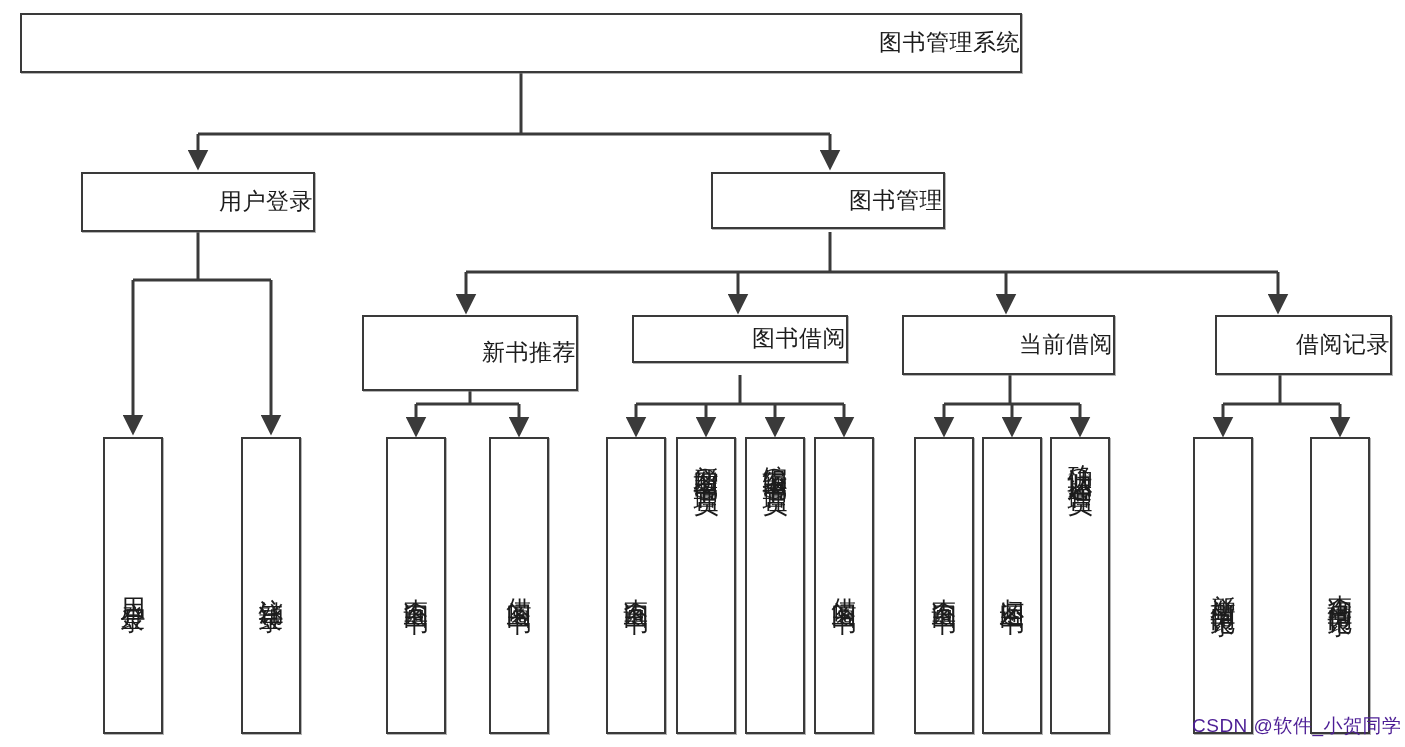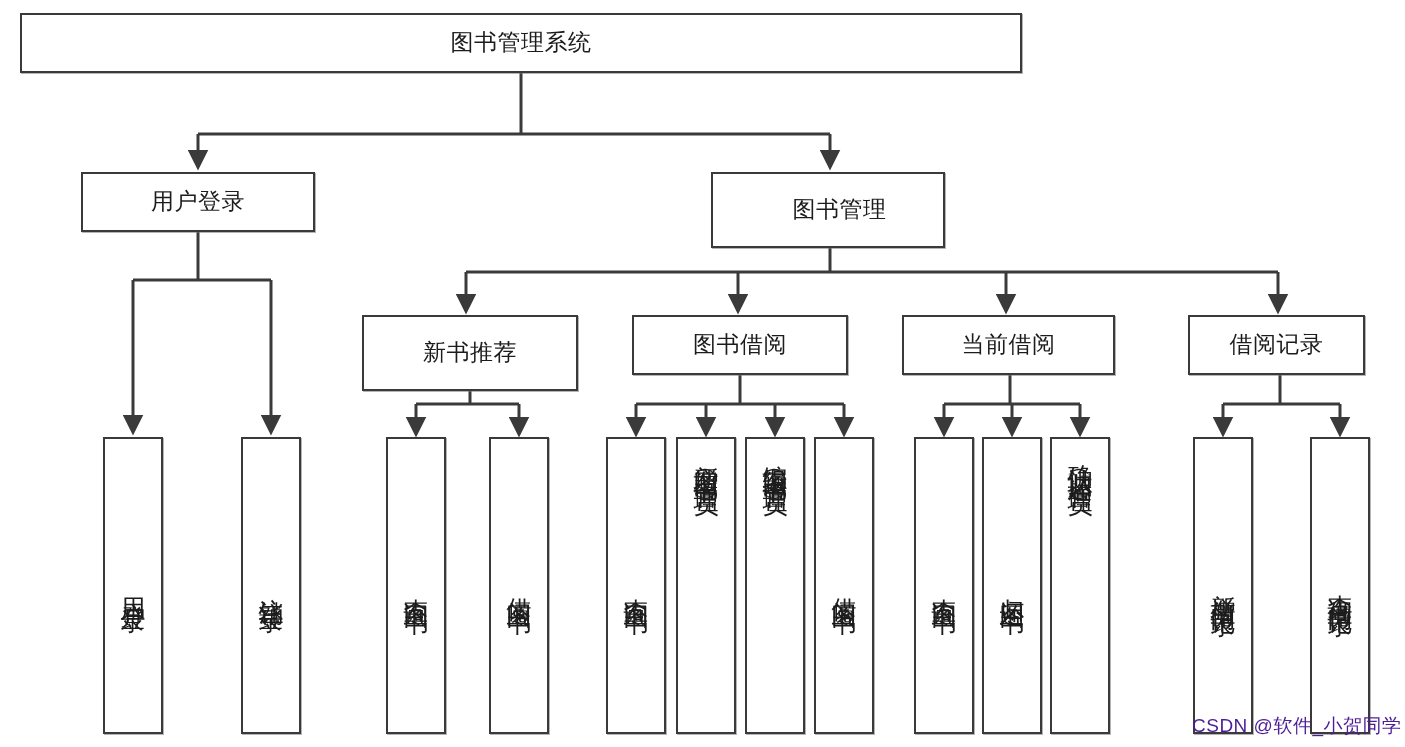--- a/index.html
+++ b/index.html
@@ -28,21 +28,21 @@
     height: 747px;
     pointer-events: none;
   }
   .node {
     position: absolute;
     box-sizing: border-box;
     border: 2px solid #3a3a3a;
     background: #ffffff;
     display: flex;
     align-items: center;
-    justify-content: center;
+    justify-content: flex-end;
     color: #1c1c1c;
     box-shadow: 1px 1px 0 rgba(120,120,120,0.55);
   }
   .node .label {
     display: block;
     text-align: center;
     line-height: 1.18;
     letter-spacing: 0.5px;
     white-space: pre;
   }
@@ -131,34 +131,34 @@
     </g>
   </svg>
 
   <div class="node horizontal" style="left:20px; top:13px; width:1002px; height:60px;">
     <span class="label">图书管理系统</span>
   </div>
 
   <div class="node horizontal" style="left:81px; top:172px; width:234px; height:60px;">
     <span class="label">用户登录</span>
   </div>
-  <div class="node horizontal" style="left:711px; top:172px; width:234px; height:76px;padding-left:23px;">
+  <div class="node horizontal" style="left:711px; top:172px; width:234px; height:57px;padding-left:23px;">
     <span class="label">图书管理</span>
   </div>
 
   <div class="node horizontal" style="left:362px; top:315px; width:216px; height:76px;">
     <span class="label">新书推荐</span>
   </div>
-  <div class="node horizontal" style="left:632px; top:315px; width:216px; height:60px;">
+  <div class="node horizontal" style="left:632px; top:315px; width:216px; height:48px;">
     <span class="label">图书借阅</span>
   </div>
   <div class="node horizontal" style="left:902px; top:315px; width:213px; height:60px;">
     <span class="label">当前借阅</span>
   </div>
-  <div class="node horizontal" style="left:1188px; top:315px; width:177px; height:60px;">
+  <div class="node horizontal" style="left:1215px; top:315px; width:177px; height:60px;">
     <span class="label">借阅记录</span>
   </div>
 
   <div class="node vertical centerbox" style="left:103px; top:437px; width:60px; height:297px;">
     <span class="label">用户登录</span>
   </div>
   <div class="node vertical centerbox" style="left:241px; top:437px; width:60px; height:297px;">
     <span class="label">注销登录</span>
   </div>
 

